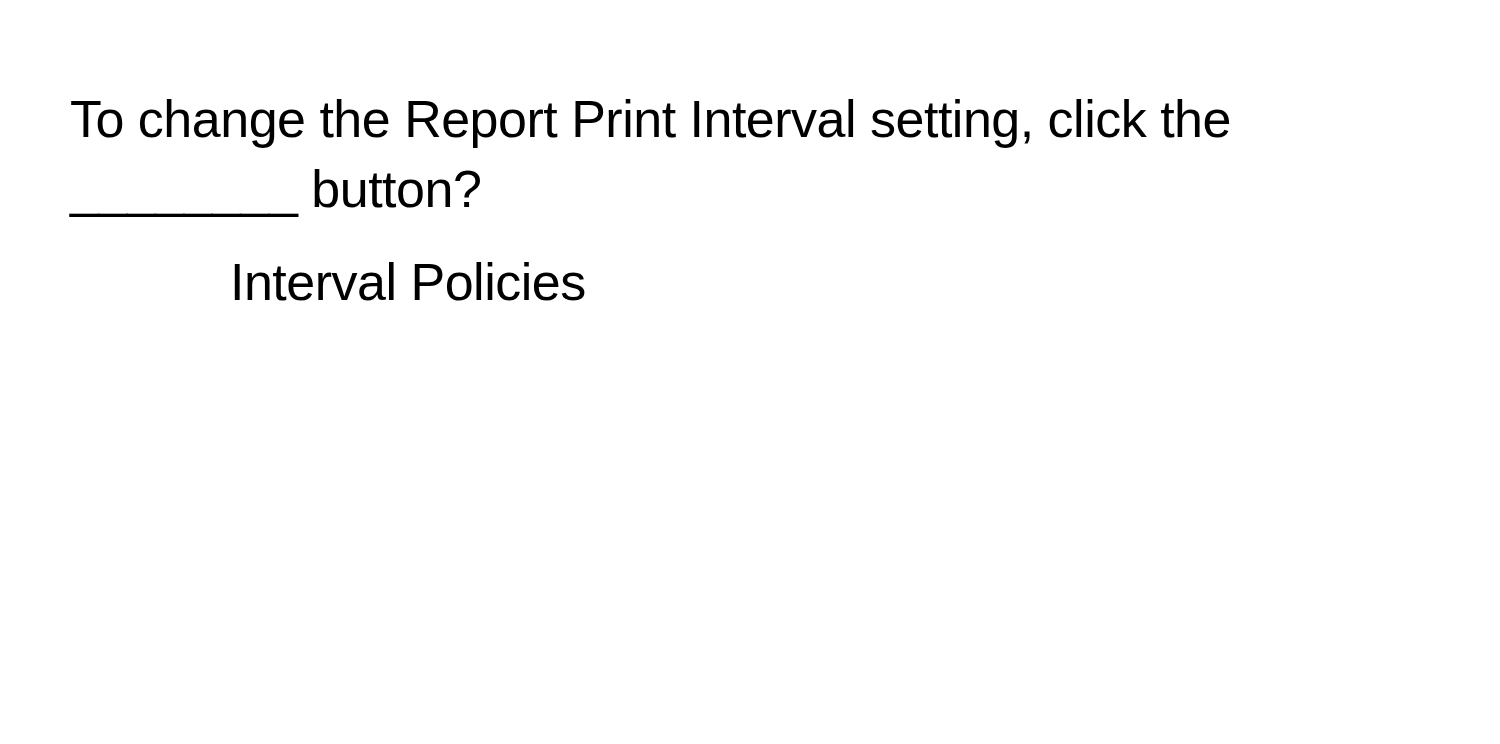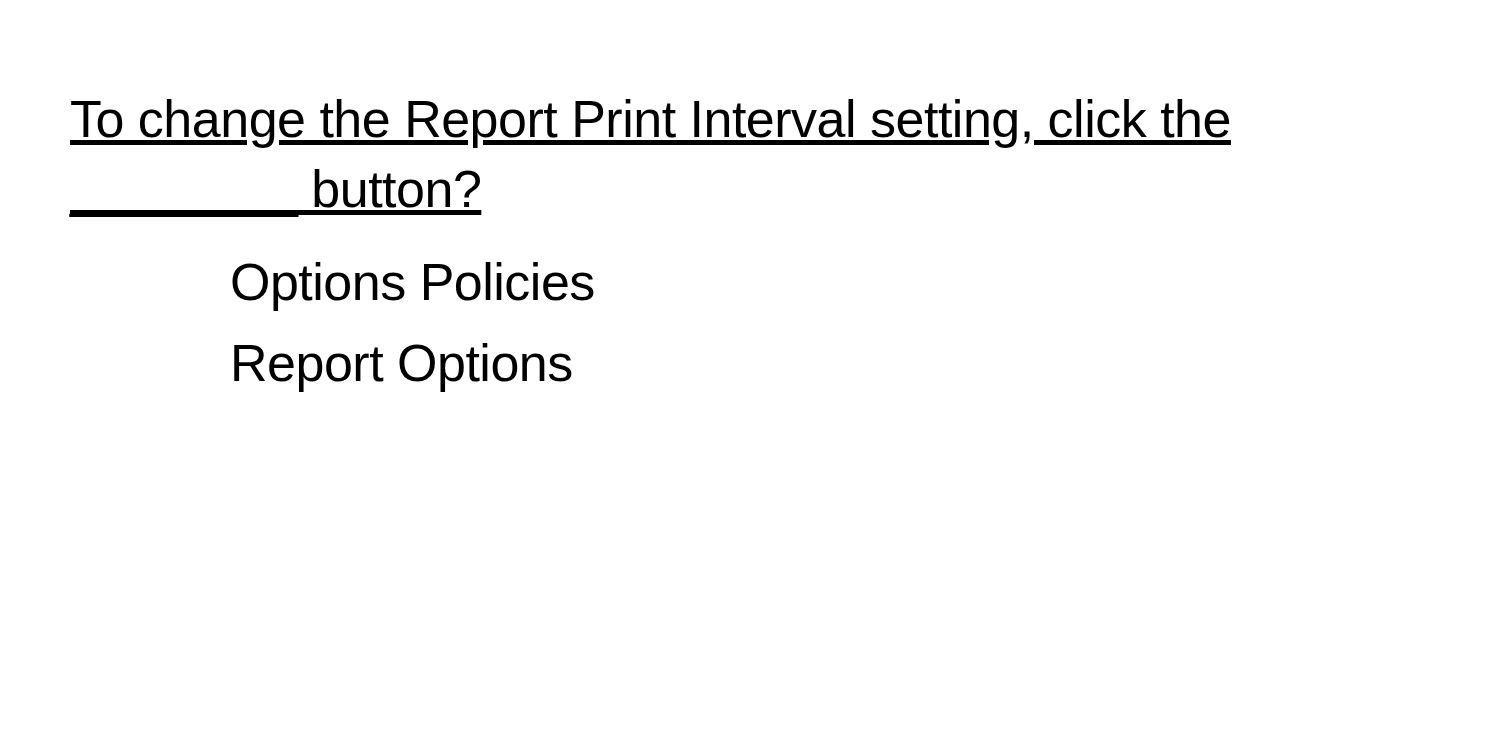--- a/index.html
+++ b/index.html
@@ -17,35 +17,33 @@
     .container {
       padding-top: 84px;
       padding-left: 70px;
       padding-right: 40px;
     }
     .question {
       font-size: 52px;
       line-height: 1.35;
       color: #000000;
       letter-spacing: -0.5px;
-      text-decoration: underline;
     }
     .options {
       margin-top: 18px;
       padding-left: 160px;
     }
     .option {
       font-size: 52px;
       line-height: 1.55;
       color: #000000;
       letter-spacing: -0.5px;
     }
   </style>
 </head>
 <body>
 
 <div class="container">
   <div class="question">To change the Report Print Interval setting, click the ________ button?</div>
   <div class="options">
-    <div class="option">Options Policies</div>
-    <div class="option">Report Options</div>
+    <div class="option">Interval Policies</div>
   </div>
 </div>
 
 </body></html>

